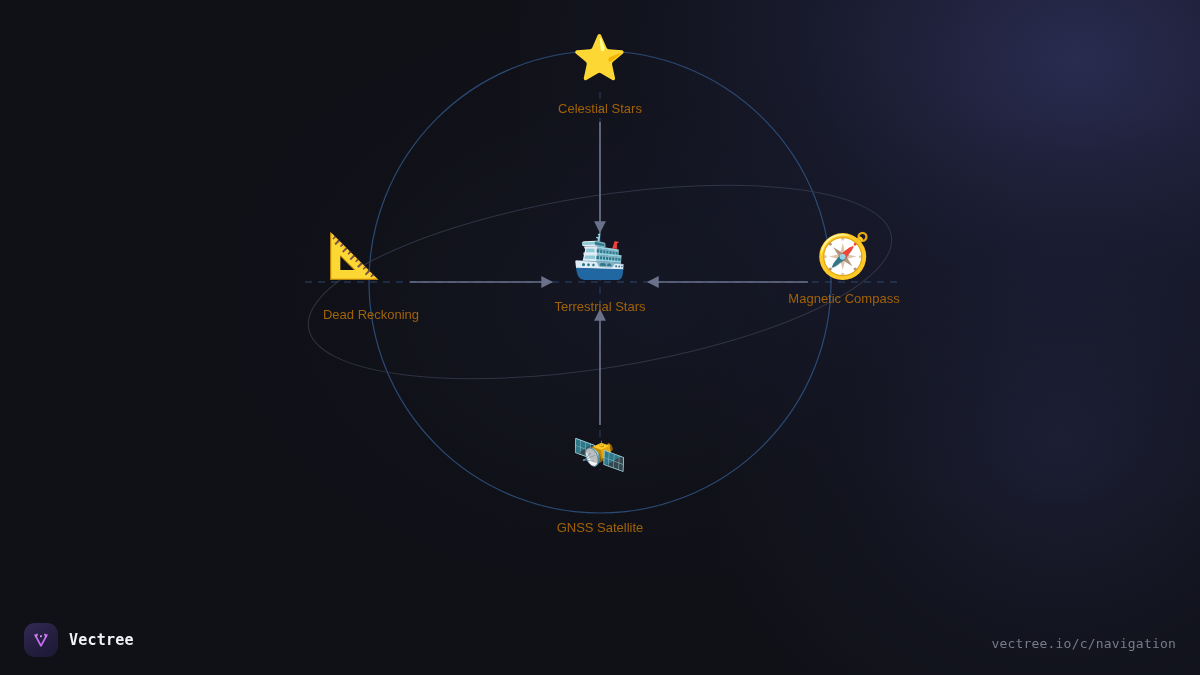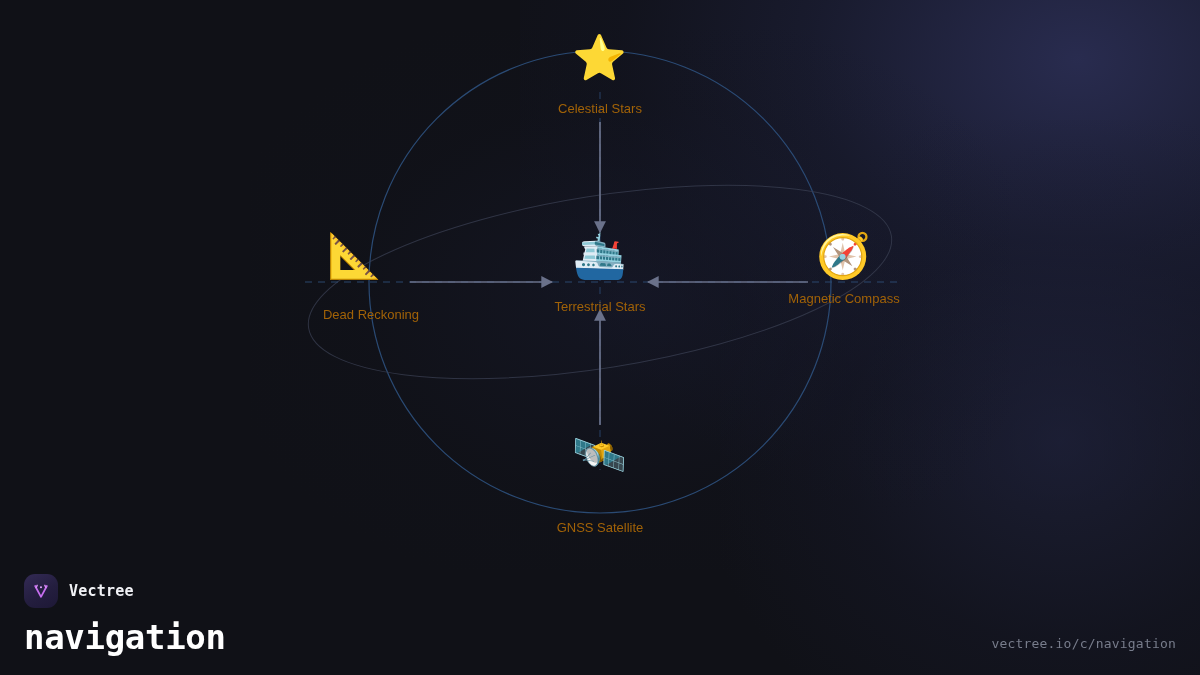--- a/index.html
+++ b/index.html
@@ -159,17 +159,16 @@
       <div id="brand-logo">
         <svg width="20" height="20" viewBox="0 0 24 24" xmlns="http://www.w3.org/2000/svg">
           <path d="M5 6 L12 19 L19 6" fill="none" stroke="#c66ef0" stroke-width="2.1" stroke-linecap="round" stroke-linejoin="round"></path>
           <path d="M7.4 5.2 L6.1 8.0" stroke="#d88df5" stroke-width="1.7" stroke-linecap="round"></path>
           <path d="M16.6 5.2 L17.9 8.0" stroke="#d88df5" stroke-width="1.7" stroke-linecap="round"></path>
           <circle cx="12" cy="7.4" r="1.25" fill="#e3a6ff"></circle>
         </svg>
       </div>
       <span id="brand-name">Vectree</span>
     </div>
-    <div id="page-title">navigation</div>
     <div id="site-url">vectree.io/c/navigation</div>
   </div>
 
 </div>
 
 </body></html>

